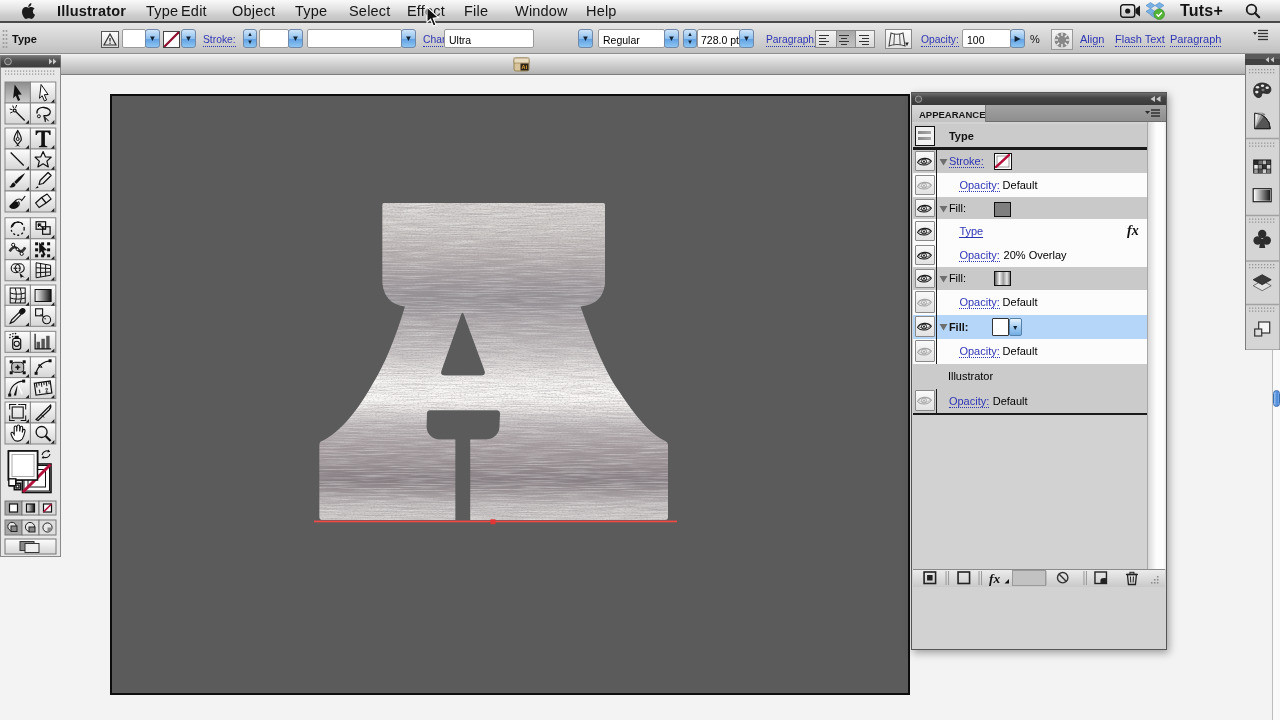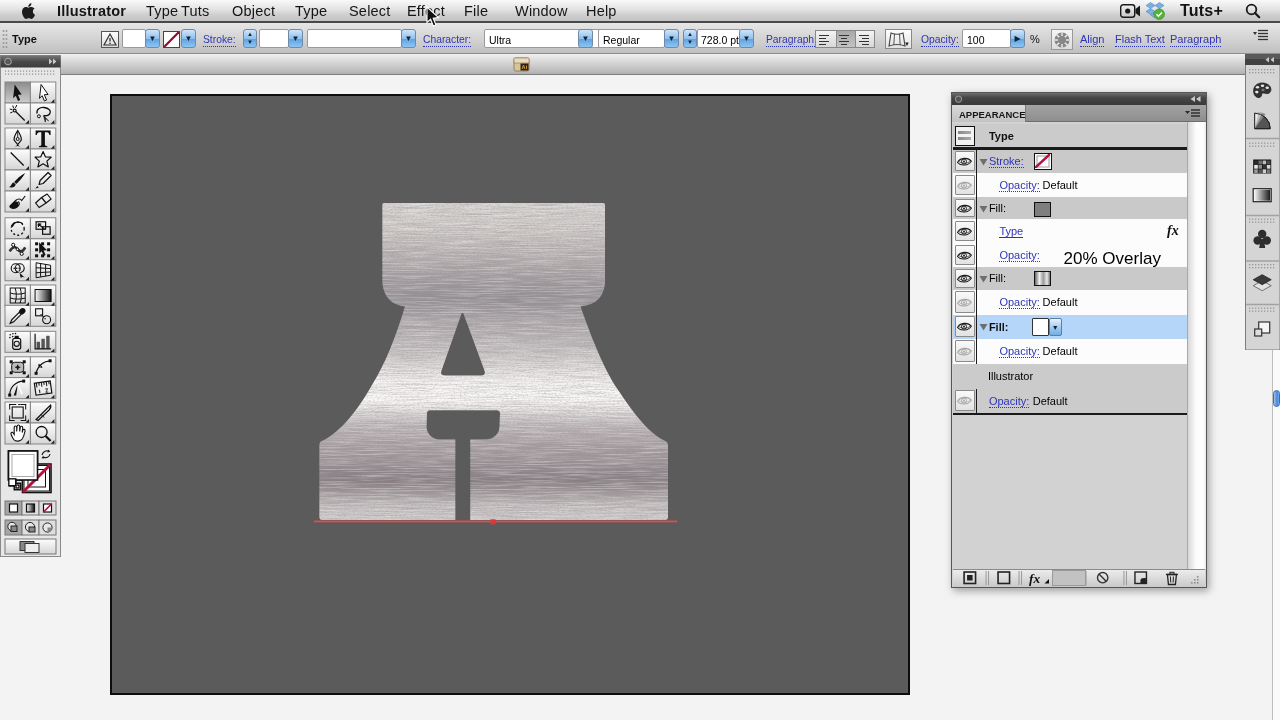--- a/index.html
+++ b/index.html
@@ -33,21 +33,21 @@
     border-bottom:1px solid #7e7e7e; z-index:10; text-align:center;
     font-size:13.5px; color:#282828; line-height:21px; letter-spacing:0.2px; }
 
   
   #canvasarea { left:0; top:75px; width:1280px; height:645px; background:#f4f3f3; z-index:1; }
   #artboard { left:110px; top:94px; width:800px; height:601px; background:#5b5b5b;
               border:2px solid #0d0d0d; z-index:2; }
 
   
   #toolbox { left:0px; top:55px; width:61px; height:502px; z-index:20; }
-  #appearance { left:951px; top:92px; width:256px; height:496px; z-index:20;
+  #appearance { left:911px; top:92px; width:256px; height:558px; z-index:20;
      background:#d2d2d2; border:1px solid #565656; box-shadow:2px 3px 8px rgba(0,0,0,.35); }
   #dock { left:1245px; top:54px; width:35px; height:296px; z-index:15; }
 
   
   #vscroll { left:1272px; top:350px; width:8px; height:370px; background:#fafafa;
              border-left:1px solid #bdbdbd; z-index:5; }
   #vthumb { left:1273px; top:390px; width:7px; height:17px; border-radius:4px;
             background:linear-gradient(90deg,#9cc4f0,#4a86d8 60%,#76aae8); z-index:6;
             border:1px solid #3a6cb0;}
 </style>
@@ -55,21 +55,21 @@
 <body>
 
 <div class="abs" id="canvasarea"></div>
 
 <div class="abs" id="menubar">
   <svg class="abs" style="left:21px;top:3px" width="15" height="16" viewBox="0 0 814 1000">
       <path fill="#1c1c1c" d="M788 341c-6 4-109 62-109 190 0 148 130 200 134 201-1 3-21 71-68 141-43 62-88 123-156 123s-86-40-164-40c-77 0-104 41-166 41s-106-57-156-127C45 786 0 661 0 543c0-190 123-290 244-290 64 0 118 42 159 42 39 0 99-45 172-45 28 0 127 3 213 91zM538 174c31-37 53-88 53-139 0-7-1-14-2-20-50 2-110 34-146 75-28 32-55 83-55 135 0 8 1 16 2 18 3 1 8 2 13 2 45 0 102-30 135-71z"></path>
     </svg>
   <span class="b" style="left:57px">Illustrator</span>
   <span style="left:146px">Type</span>
-  <span style="left:181px">Tuts</span>
+  <span style="left:181px">Edit</span>
   <span style="left:232px">Object</span>
   <span style="left:295px">Type</span>
   <span style="left:349px">Select</span>
   <span style="left:407px">Effect</span>
   <span style="left:464px">File</span>
   <span style="left:515px">Window</span>
   <span style="left:586px">Help</span>
   <svg class="abs" style="left:1120px;top:4px" width="21" height="14" viewBox="0 0 21 14">
     <rect x="0.7" y="0.7" width="14" height="12.6" rx="2.5" fill="none" stroke="#1a1a1a" stroke-width="1.4"></rect>
     <circle cx="7.7" cy="7" r="2.6" fill="#1a1a1a"></circle>
@@ -126,21 +126,21 @@
   </div>
   <div class="drop" style="left:181px">▼</div>
   <span class="ctext link dotu sm" style="left:203px">Stroke:</span>
   <div class="abs" style="left:243px;top:6px;width:14px;height:19px;border-radius:3px;border:1px solid #7189a8;background:linear-gradient(#cfe5fa,#8fc0ee 50%,#5f9fe2 52%,#8ec6f2);font-size:6px;color:#123;text-align:center;line-height:8px">▲<br>▼</div>
   <div class="field" style="left:259px;width:30px"></div>
   <div class="drop" style="left:288px">▼</div>
   <div class="field" style="left:307px;width:95px"></div>
   <div class="drop" style="left:401px">▼</div>
 
   <span class="ctext link dotu sm" style="left:423px">Character:</span>
-  <div class="field" style="left:484px;width:132px">Ultra</div>
+  <div class="field" style="left:444px;width:90px">Ultra</div>
   <div class="drop" style="left:578px">▼</div>
   <div class="field" style="left:598px;width:67px">Regular</div>
   <div class="drop" style="left:664px">▼</div>
   <div class="abs" style="left:683px;top:6px;width:14px;height:19px;border-radius:3px;border:1px solid #7189a8;background:linear-gradient(#cfe5fa,#8fc0ee 50%,#5f9fe2 52%,#8ec6f2);font-size:6px;color:#123;text-align:center;line-height:8px">▲<br>▼</div>
   <div class="field" style="left:697px;width:44px;white-space:nowrap;overflow:hidden;padding-left:3px">728.0 pt</div>
   <div class="drop" style="left:739px">▼</div>
 
   <span class="ctext link dotu sm" style="left:766px">Paragraph:</span>
   <div class="abs" style="left:815px;top:7px;width:60px;height:18px;border:1px solid #888;background:linear-gradient(#f3f3f3,#d8d8d8)">
     <div class="abs" style="left:20px;top:0;width:20px;height:16px;background:linear-gradient(#a8a8a8,#c2c2c2);border-right:1px solid #8a8a8a;border-left:1px solid #8a8a8a"></div>
@@ -765,21 +765,21 @@
     <span class="abs" style="left:47.4px;top:86.0px;font-size:11px;"><span class="link" style="border-bottom:1px dotted #2e35b5">Opacity:</span></span>
     <span class="abs" style="left:90.6px;top:86.0px;font-size:11px;">Default</span>
     <svg class="abs" style="left:26.5px;top:111.6px" width="9" height="8">
       <path d="M0.5 1 L8.5 1 L4.5 7.5 Z" fill="#6e6e6e"></path>
     </svg>
     <span class="abs" style="left:36.9px;top:109.1px;font-size:11px;">Fill:</span>
     <div class="abs" style="left:82.3px;top:109.0px;width:16.5px;height:15px;background:#7f7f7f;border:1.2px solid #111"></div>
     <span class="abs" style="left:47.4px;top:132.1px;font-size:11px;"><span class="link" style="border-bottom:1px solid #2e35b5">Type</span></span>
     <span class="abs" style="left:215.0px;top:130.3px;font-family:'Liberation Serif';font-style:italic;font-weight:bold;font-size:14px;color:#111">fx</span>
     <span class="abs" style="left:47.4px;top:156.0px;font-size:11px;"><span class="link" style="border-bottom:1px dotted #2e35b5">Opacity:</span></span>
-    <span class="abs" style="left:91.6px;top:156.0px;font-size:17px;margin-left:20px;">20% Overlay</span>
+    <span class="abs" style="left:91.6px;top:156.0px;font-size:11px;">20% Overlay</span>
     <svg class="abs" style="left:26.5px;top:181.6px" width="9" height="8">
       <path d="M0.5 1 L8.5 1 L4.5 7.5 Z" fill="#6e6e6e"></path>
     </svg>
     <span class="abs" style="left:36.9px;top:179.1px;font-size:11px;">Fill:</span>
     <div class="abs" style="left:82.3px;top:177.5px;width:16.5px;height:15.5px;background:linear-gradient(90deg,#6a6a6a,#f2f2f2 30%,#9a9a9a 55%,#e8e8e8 80%,#777);border:1.2px solid #111"></div>
     <span class="abs" style="left:47.4px;top:203.0px;font-size:11px;"><span class="link" style="border-bottom:1px dotted #2e35b5">Opacity:</span></span>
     <span class="abs" style="left:90.6px;top:203.0px;font-size:11px;">Default</span>
     <svg class="abs" style="left:26.5px;top:230.1px" width="9" height="8">
       <path d="M0.5 1 L8.5 1 L4.5 7.5 Z" fill="#6e6e6e"></path>
     </svg>

